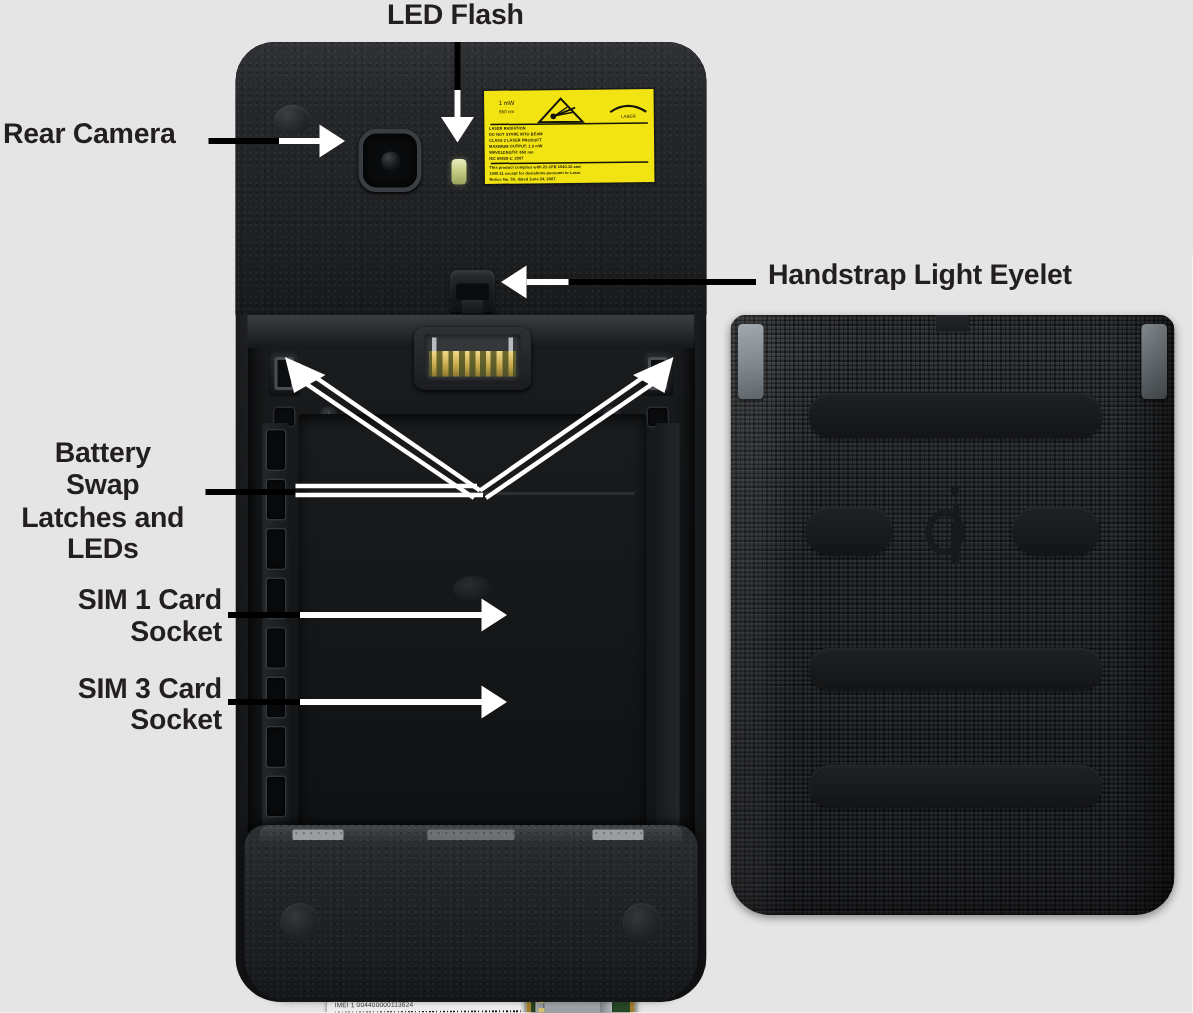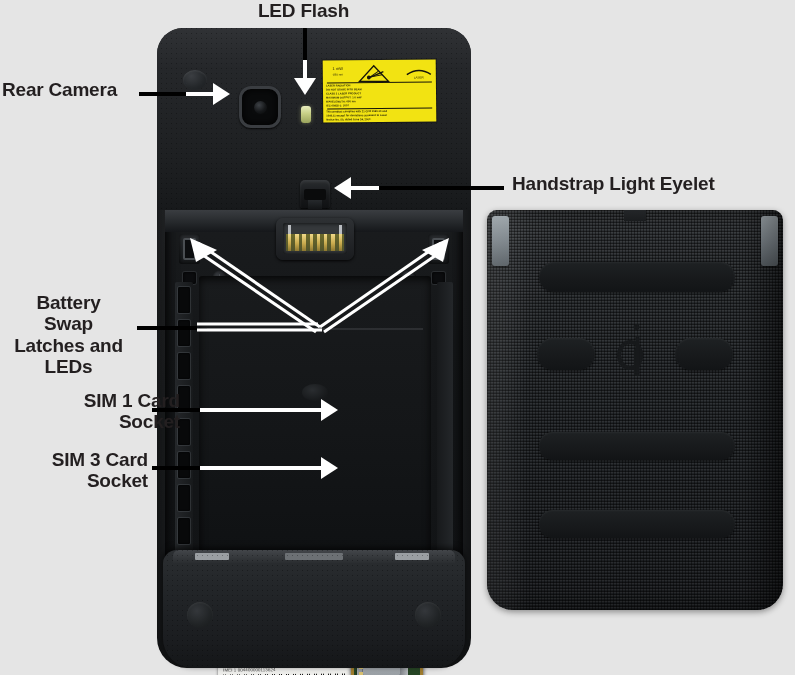--- a/index.html
+++ b/index.html
@@ -671,19 +671,19 @@
 
   <div class="callout left" style="left:2px; top:79px; width:135px;">Rear Camera</div>
 
   <div class="callout left" style="left:512px; top:173px; width:270px;">Handstrap Light Eyelet</div>
 
   <div class="callout center" style="left:0px; top:252px; width:137px;margin-top:40px;">Battery
 Swap
 Latches and
 LEDs</div>
 
-  <div class="callout right" style="left:0px; top:390px; width:148px;margin-left:32px;">SIM 1 Card
+  <div class="callout right" style="left:0px; top:390px; width:148px;">SIM 1 Card
 Socket</div>
 
   <div class="callout right" style="left:0px; top:449px; width:148px;">SIM 3 Card
 Socket</div>
 
 </div>
 
 </body></html>

